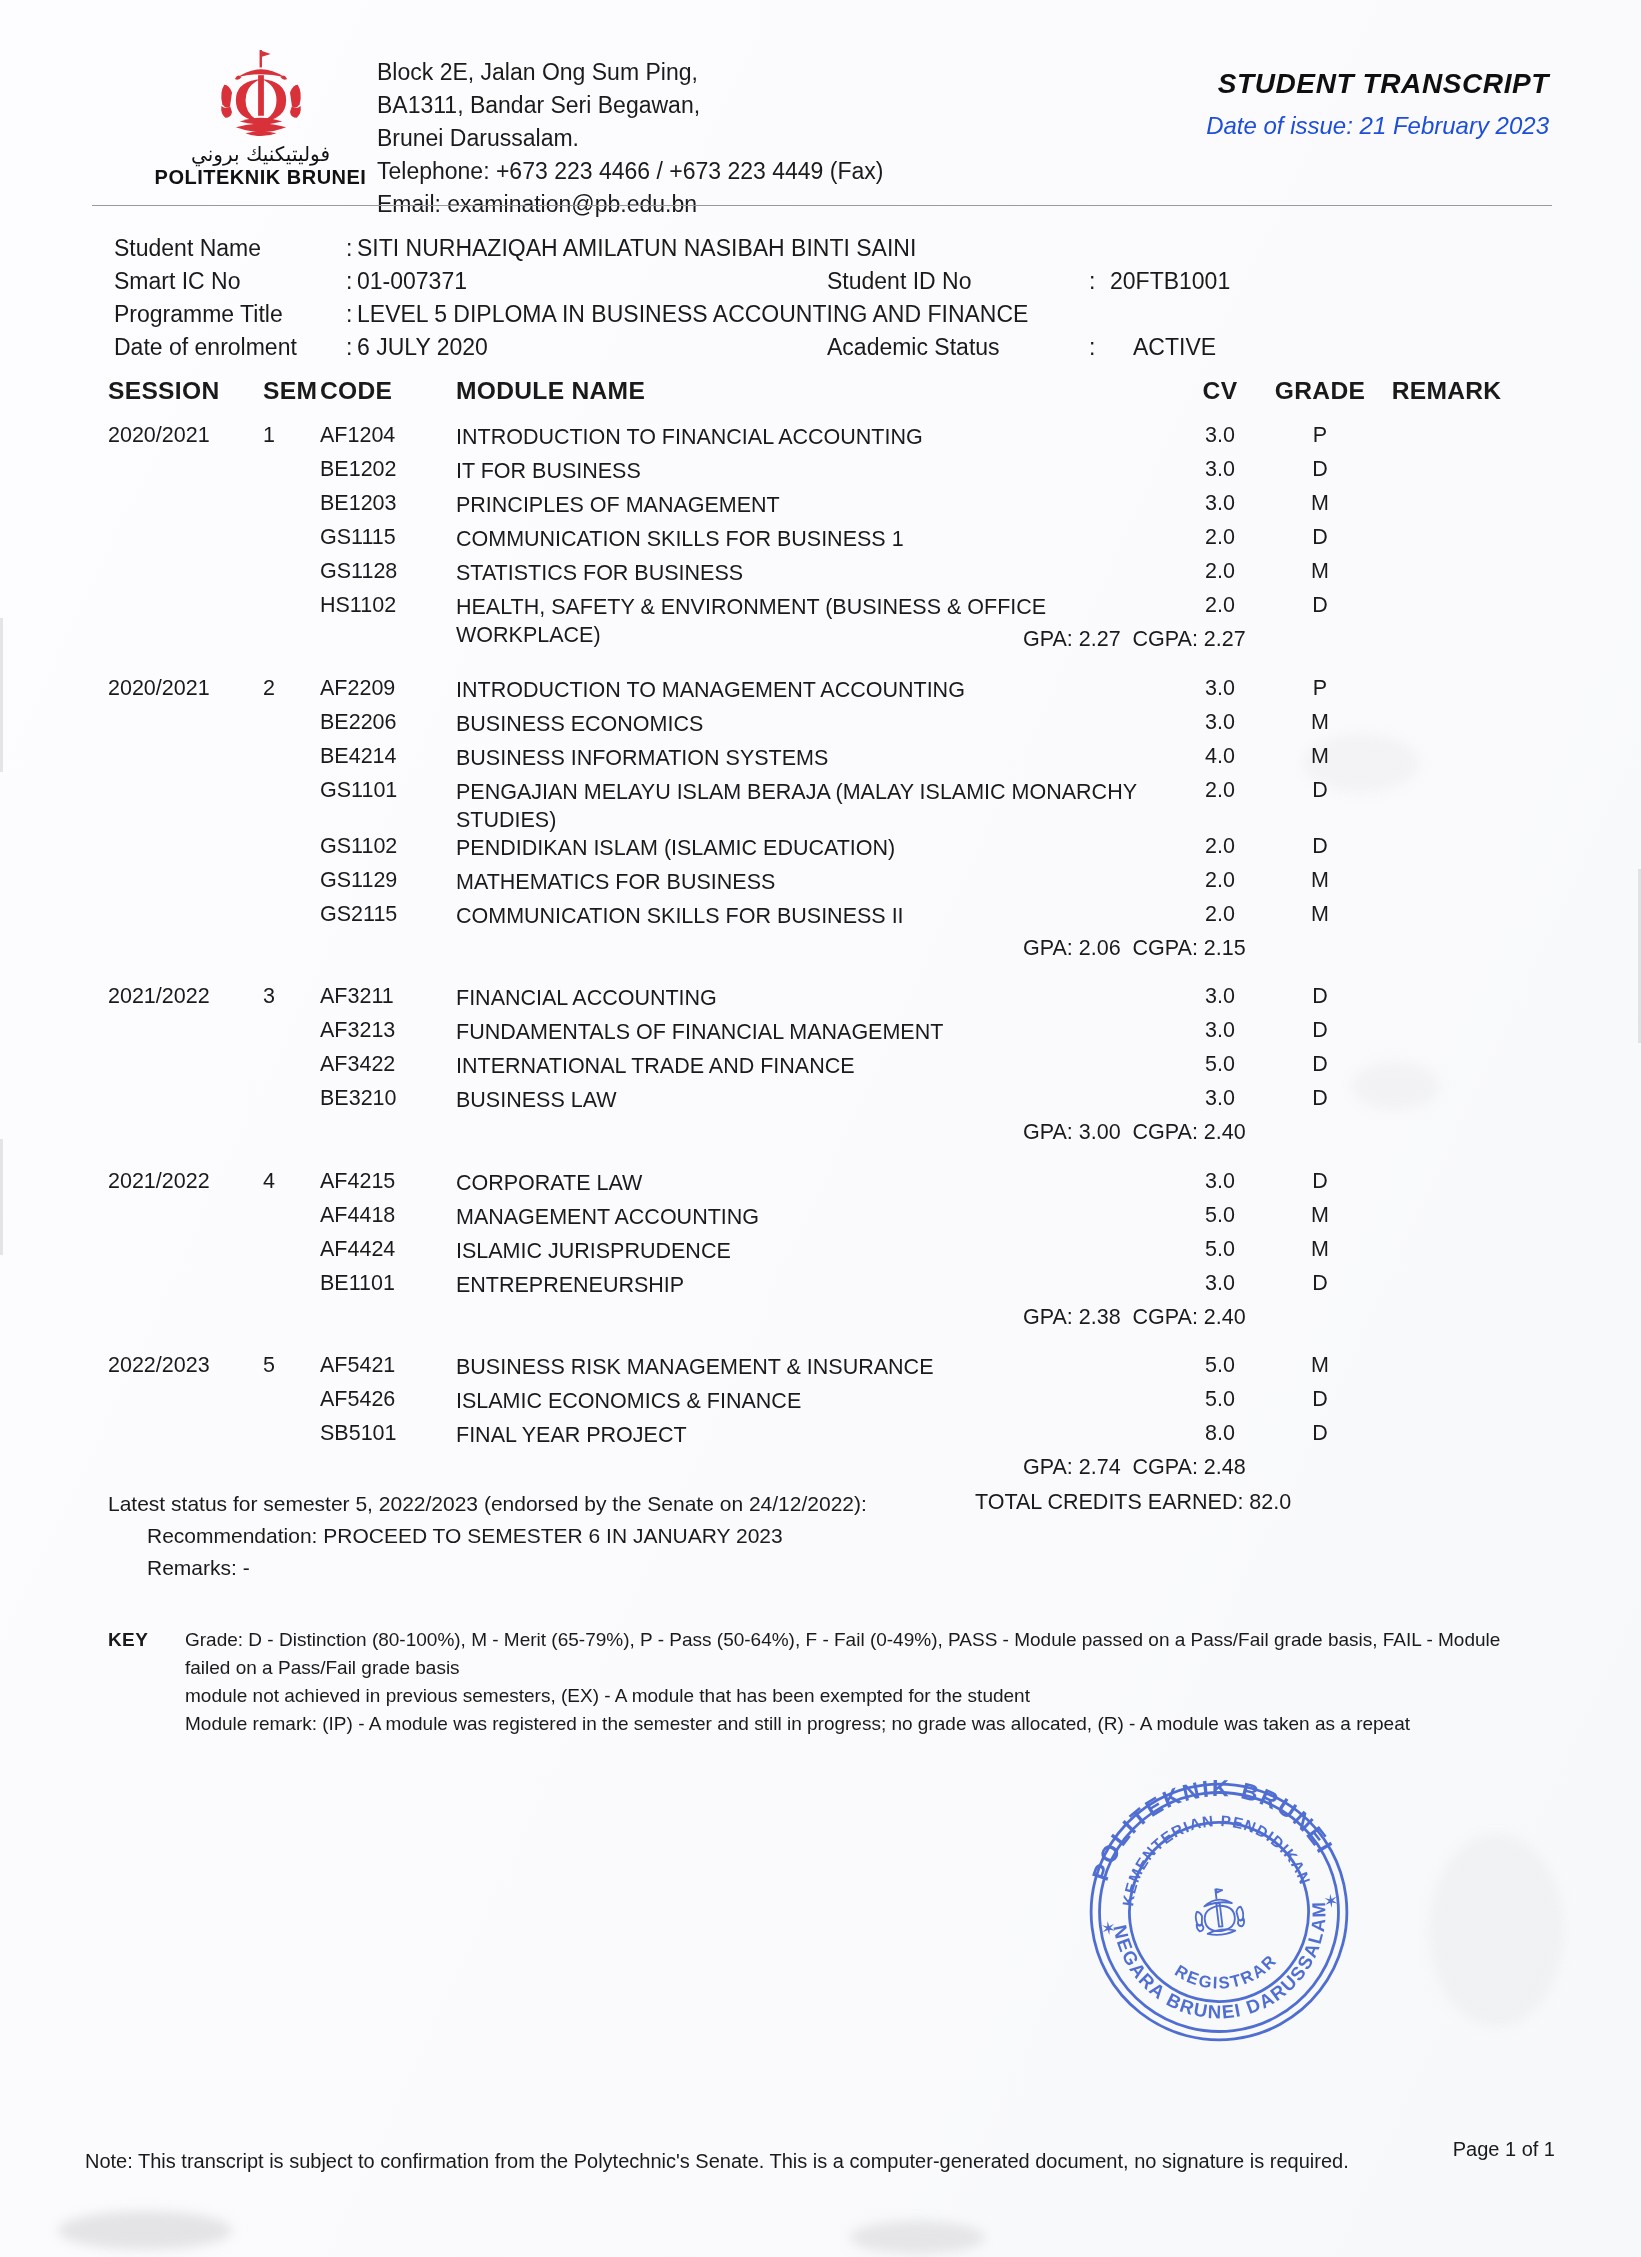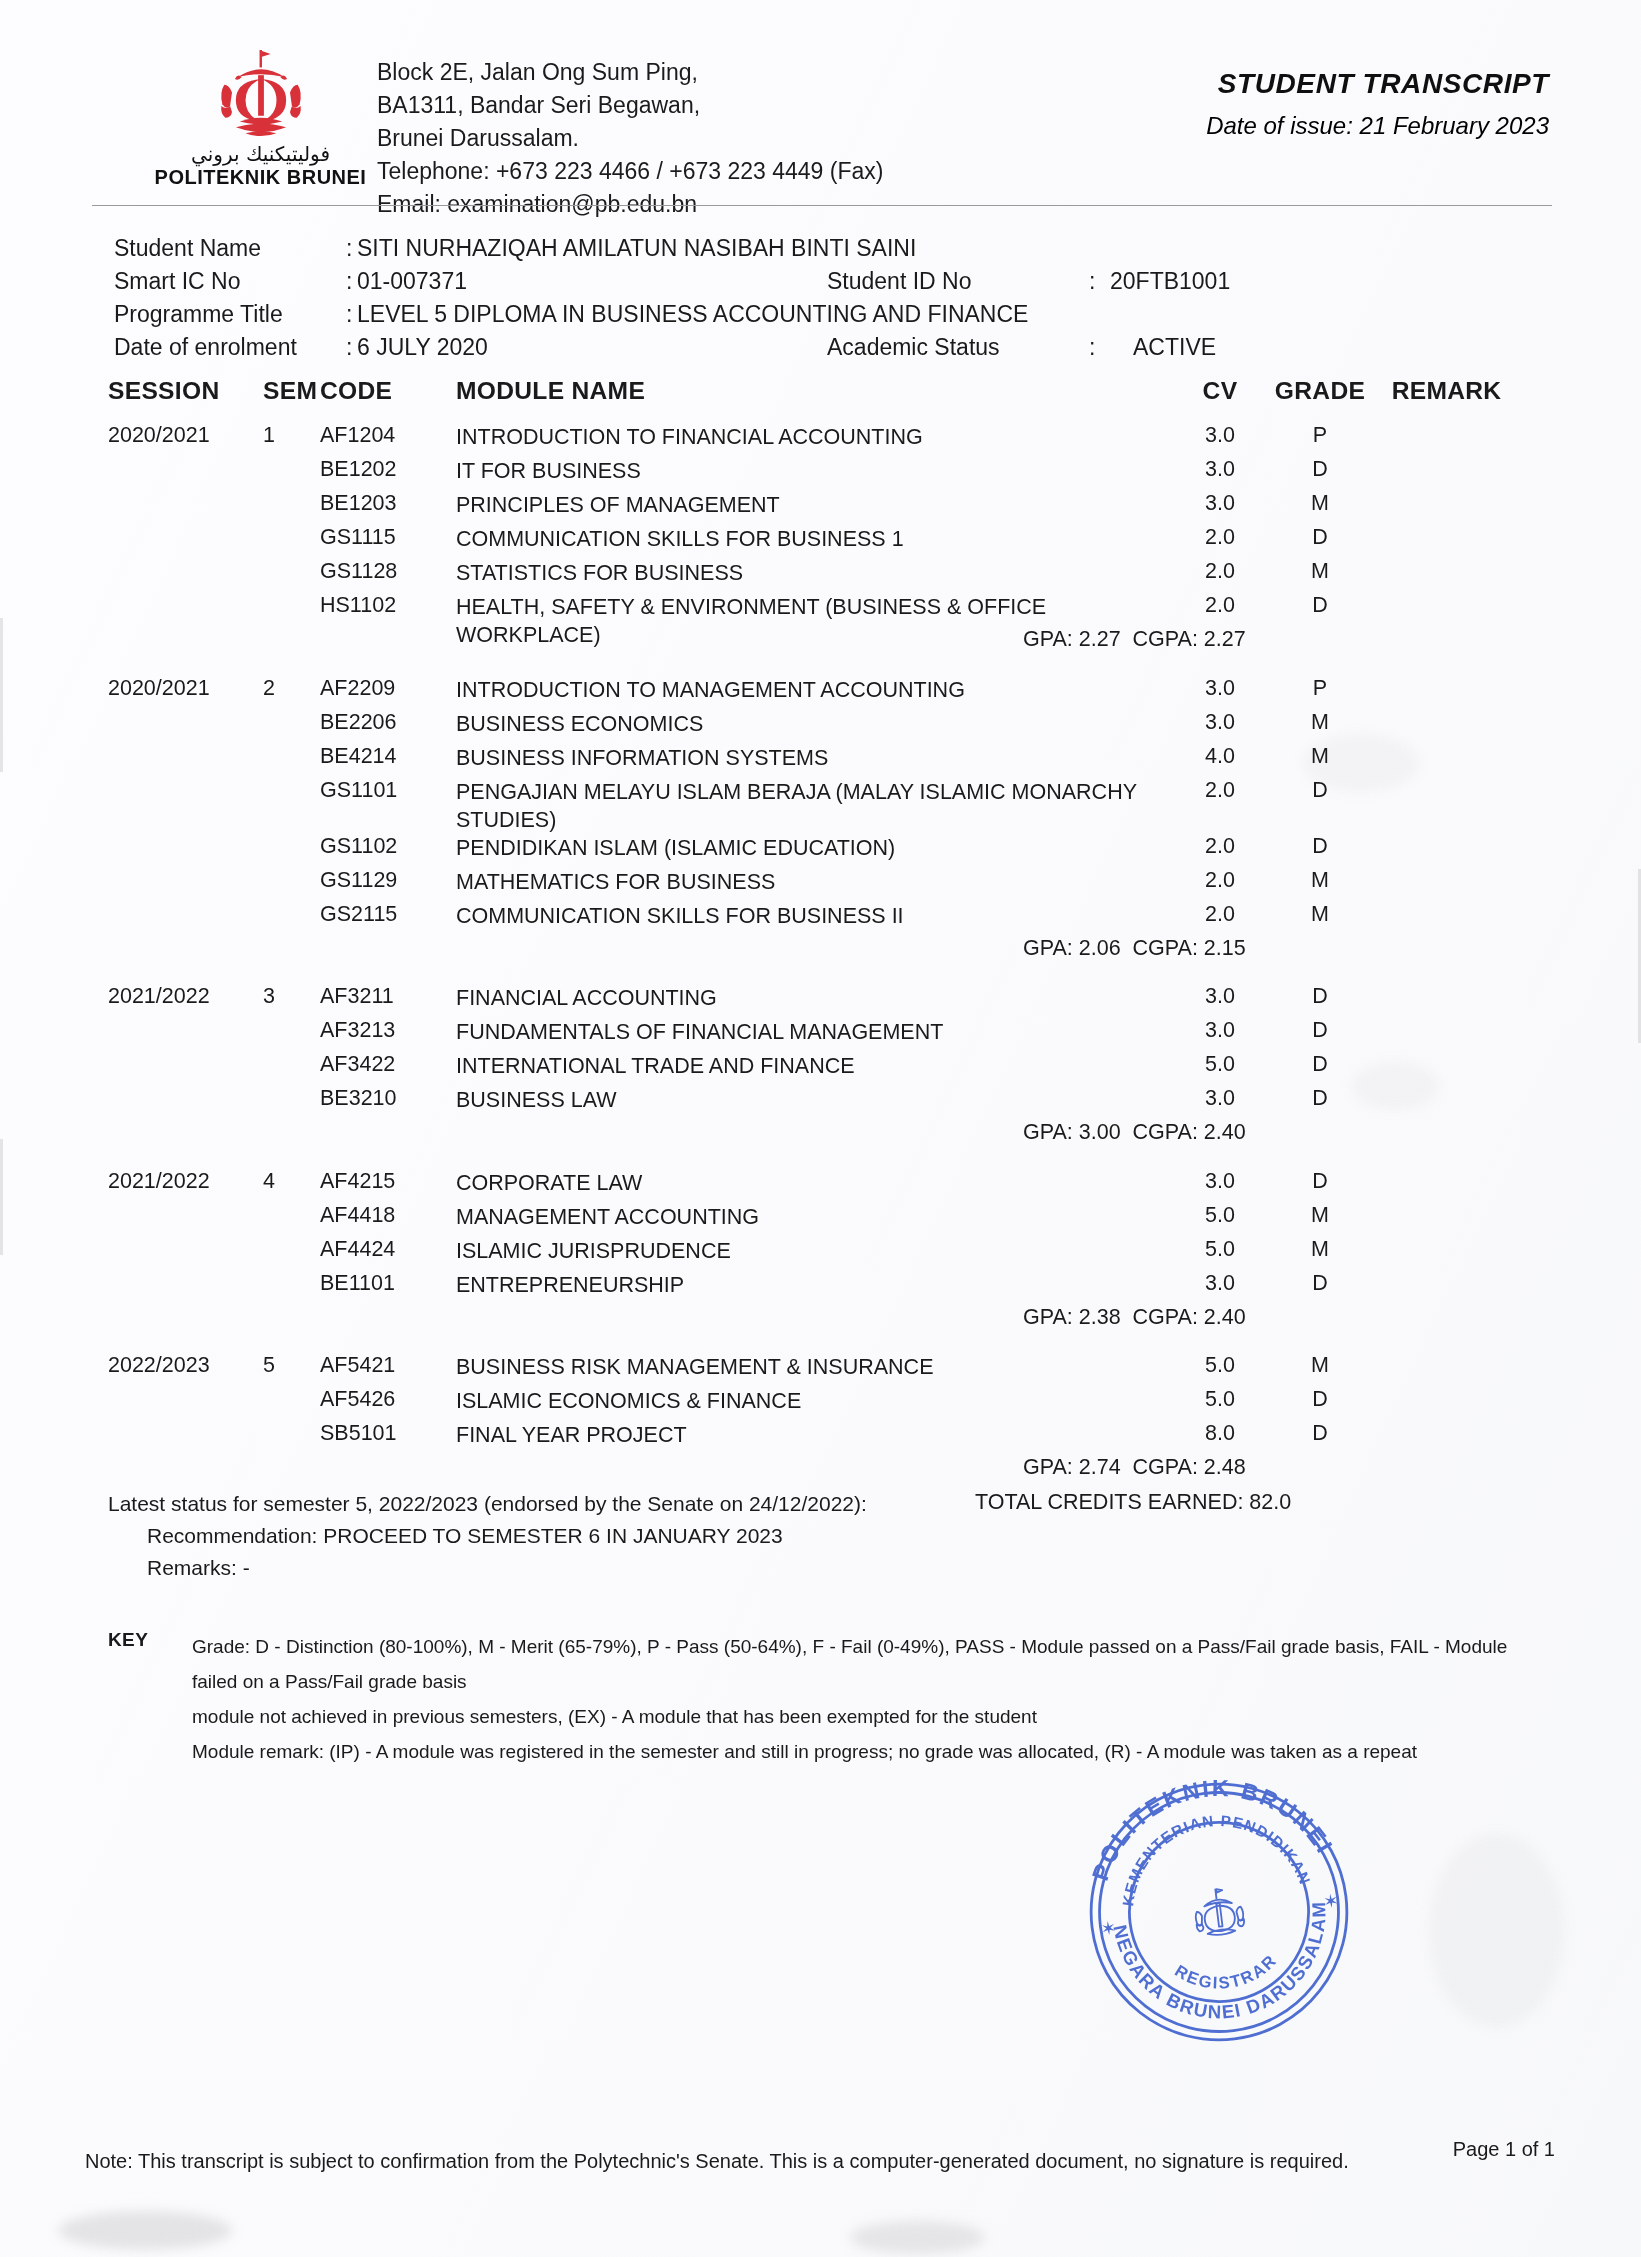--- a/index.html
+++ b/index.html
@@ -80,21 +80,21 @@
     font-size: 28px;
     font-weight: bold;
     font-style: italic;
     letter-spacing: 0.6px;
     color: #0f0f0f;
   }
   .doc-date {
     font-size: 24px;
     font-style: italic;
     margin-top: 11.6px;
-    color: #000000;
+    color: #1d4ed8;
   }
   .hr-top {
     position: absolute;
     left: 92px;
     top: 205px;
     width: 1460px;
     height: 1px;
     background: #9a9a9a;
   }
 
@@ -198,21 +198,21 @@
     position: absolute;
     left: 0;
     top: 0;
     font-weight: bold;
     font-size: 19px;
     letter-spacing: 0.4px;
   }
   .key-body {
     margin-left: 77px;
   }
-  .key-body p { margin: 7px; }
+  .key-body p { margin: 0; }
 
   
   .stamp {
     position: absolute;
     left: 1079px;
     top: 1772px;
     width: 280px;
     height: 280px;
     opacity: 0.82;
     transform: rotate(-7deg);

